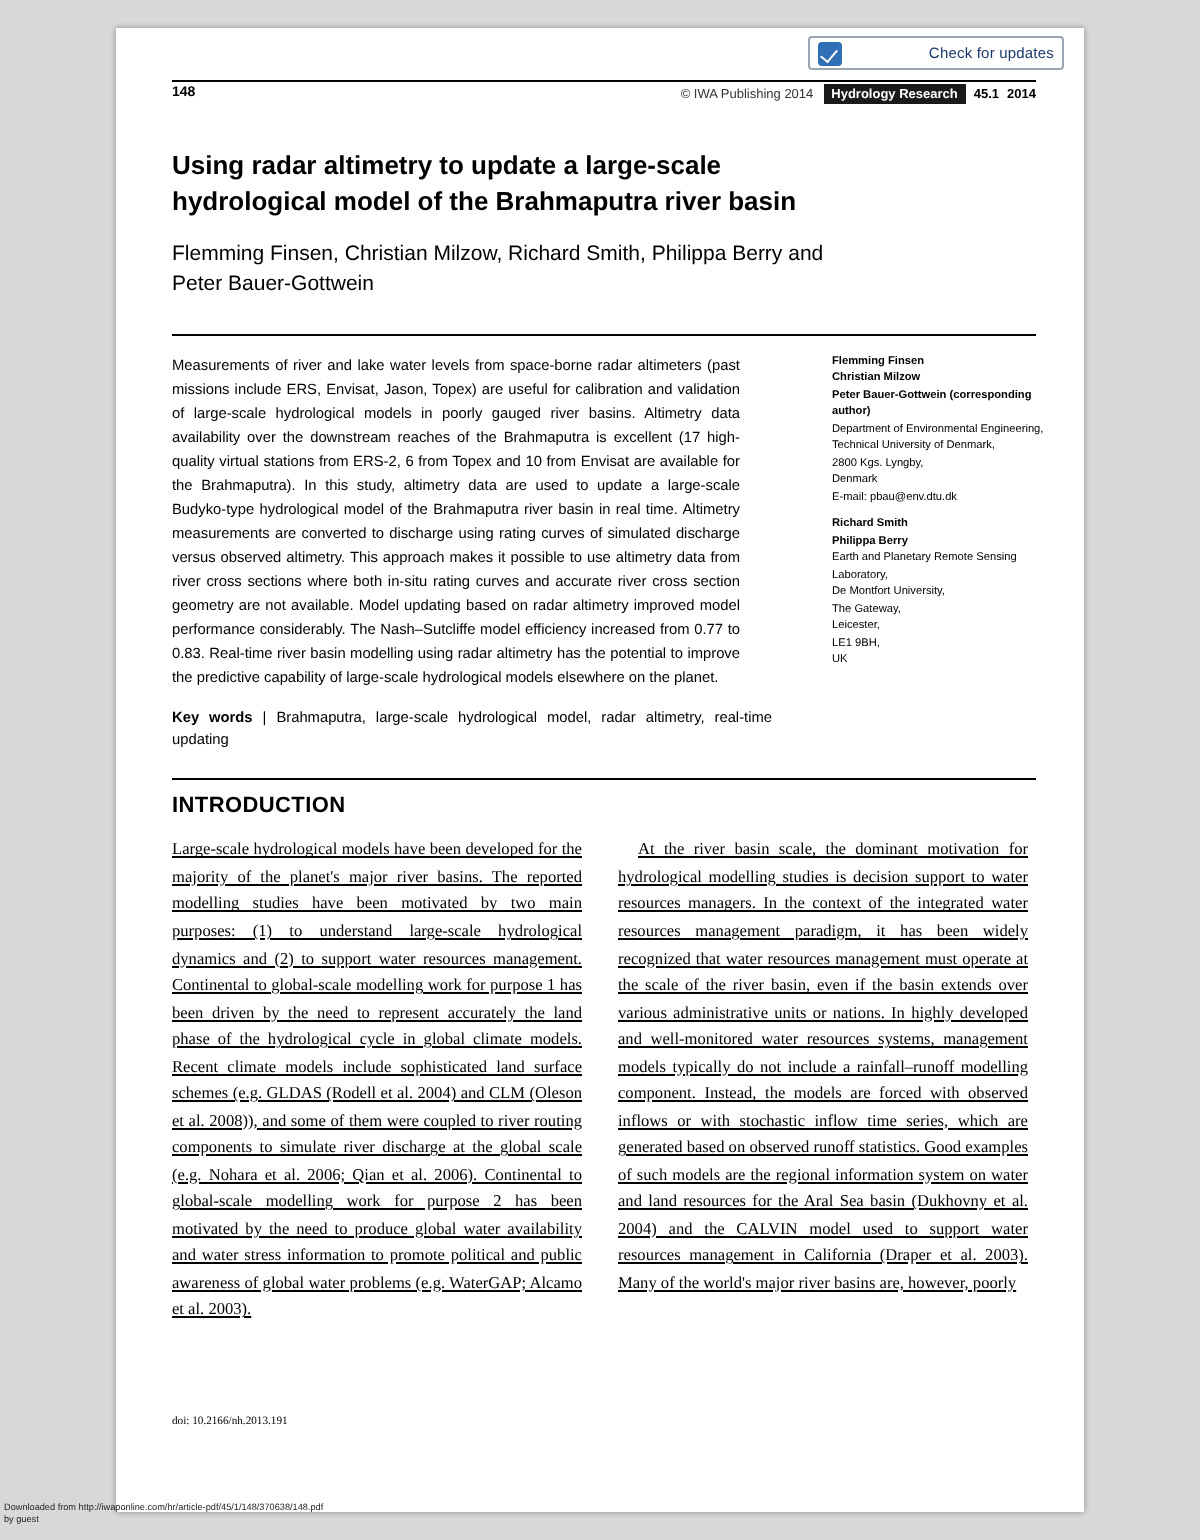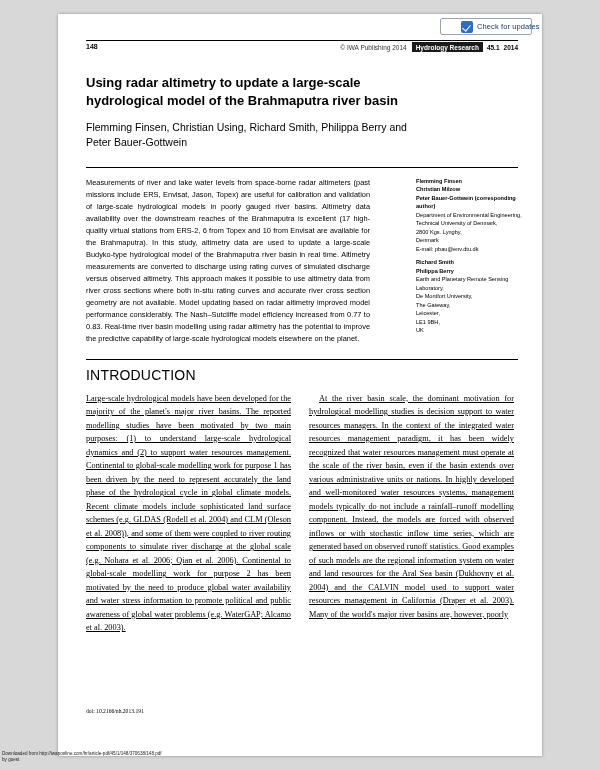--- a/index.html
+++ b/index.html
@@ -21,32 +21,33 @@
     height: 742px;
     background: #ffffff;
     box-shadow: 0 0 3px rgba(0,0,0,0.35);
     overflow: hidden;
   }
   
   .check-updates {
     position: absolute;
     right: 10px;
     top: 4px;
-    width: 92px;
+    width: 128px;
     height: 17px;
     border: 1px solid #9aa4b0;
     border-radius: 2px;
     background: #ffffff;
     display: flex;
     align-items: center;
-    padding: 0 20px;
+    padding: 0 4px;
     box-sizing: border-box;
     font-size: 7.5px;
     color: #1b3a6b;
     z-index: 20;
+    justify-content: space-between;
   }
   .check-updates .cu-icon {
     width: 12px;
     height: 12px;
     background: #2e6fb7;
     border-radius: 2px;
     margin-right: 4px;
     position: relative;
     flex: 0 0 auto;
   }
@@ -182,22 +183,22 @@
   }
   .affil .blk {
     margin-bottom: 5px;
   }
 
   .intro-rule {
     border-top: 1px solid #000;
     margin-top: 14px;
   }
   .intro-head {
-    font-size: 14px;
-    font-weight: normal;
+    font-size: 11px;
+    font-weight: bold;
     letter-spacing: 0.2px;
     margin: 7px 0 9px 0;
   }
   .cols {
     display: flex;
     gap: 18px;
   }
   .col {
     width: 205px;
     font-family: "Liberation Serif", serif;
@@ -242,27 +243,32 @@
     <div class="right">
       <span class="copy">© IWA Publishing 2014</span>
       <span class="journal">Hydrology Research</span>
       <span class="vol">45.1</span>
       <span class="vol" style="margin-left:4px;">2014</span>
     </div>
   </div>
 
   <div class="content">
     <h1 class="title">Using radar altimetry to update a large-scale hydrological model of the Brahmaputra river basin</h1>
-    <div class="authors">Flemming Finsen, Christian Using, Richard Smith, Philippa Berry and Peter Bauer-Gottwein</div>
+    <div class="authors">Flemming Finsen, Christian Milzow, Richard Smith, Philippa Berry and Peter Bauer-Gottwein</div>
 
     <div class="hr-thin"></div>
 
     <div class="abstract-wrap">
       <div class="abstract">
         <p>Measurements of river and lake water levels from space-borne radar altimeters (past missions include ERS, Envisat, Jason, Topex) are useful for calibration and validation of large-scale hydrological models in poorly gauged river basins. Altimetry data availability over the downstream reaches of the Brahmaputra is excellent (17 high-quality virtual stations from ERS-2, 6 from Topex and 10 from Envisat are available for the Brahmaputra). In this study, altimetry data are used to update a large-scale Budyko-type hydrological model of the Brahmaputra river basin in real time. Altimetry measurements are converted to discharge using rating curves of simulated discharge versus observed altimetry. This approach makes it possible to use altimetry data from river cross sections where both in-situ rating curves and accurate river cross section geometry are not available. Model updating based on radar altimetry improved model performance considerably. The Nash–Sutcliffe model efficiency increased from 0.77 to 0.83. Real-time river basin modelling using radar altimetry has the potential to improve the predictive capability of large-scale hydrological models elsewhere on the planet.</p>
+        <div class="keywords">
+          <b>Key words</b>
+          <span> | </span>
+          <span>Brahmaputra, large-scale hydrological model, radar altimetry, real-time updating</span>
+        </div>
       </div>
 
       <div class="affil">
         <div class="blk">
           <div class="nm" style="white-space:pre-line;">Flemming Finsen
 Christian Milzow
 Peter Bauer-Gottwein (corresponding author)</div>
           <div style="white-space:pre-line;">Department of Environmental Engineering,
 Technical University of Denmark,
 2800 Kgs. Lyngby,

